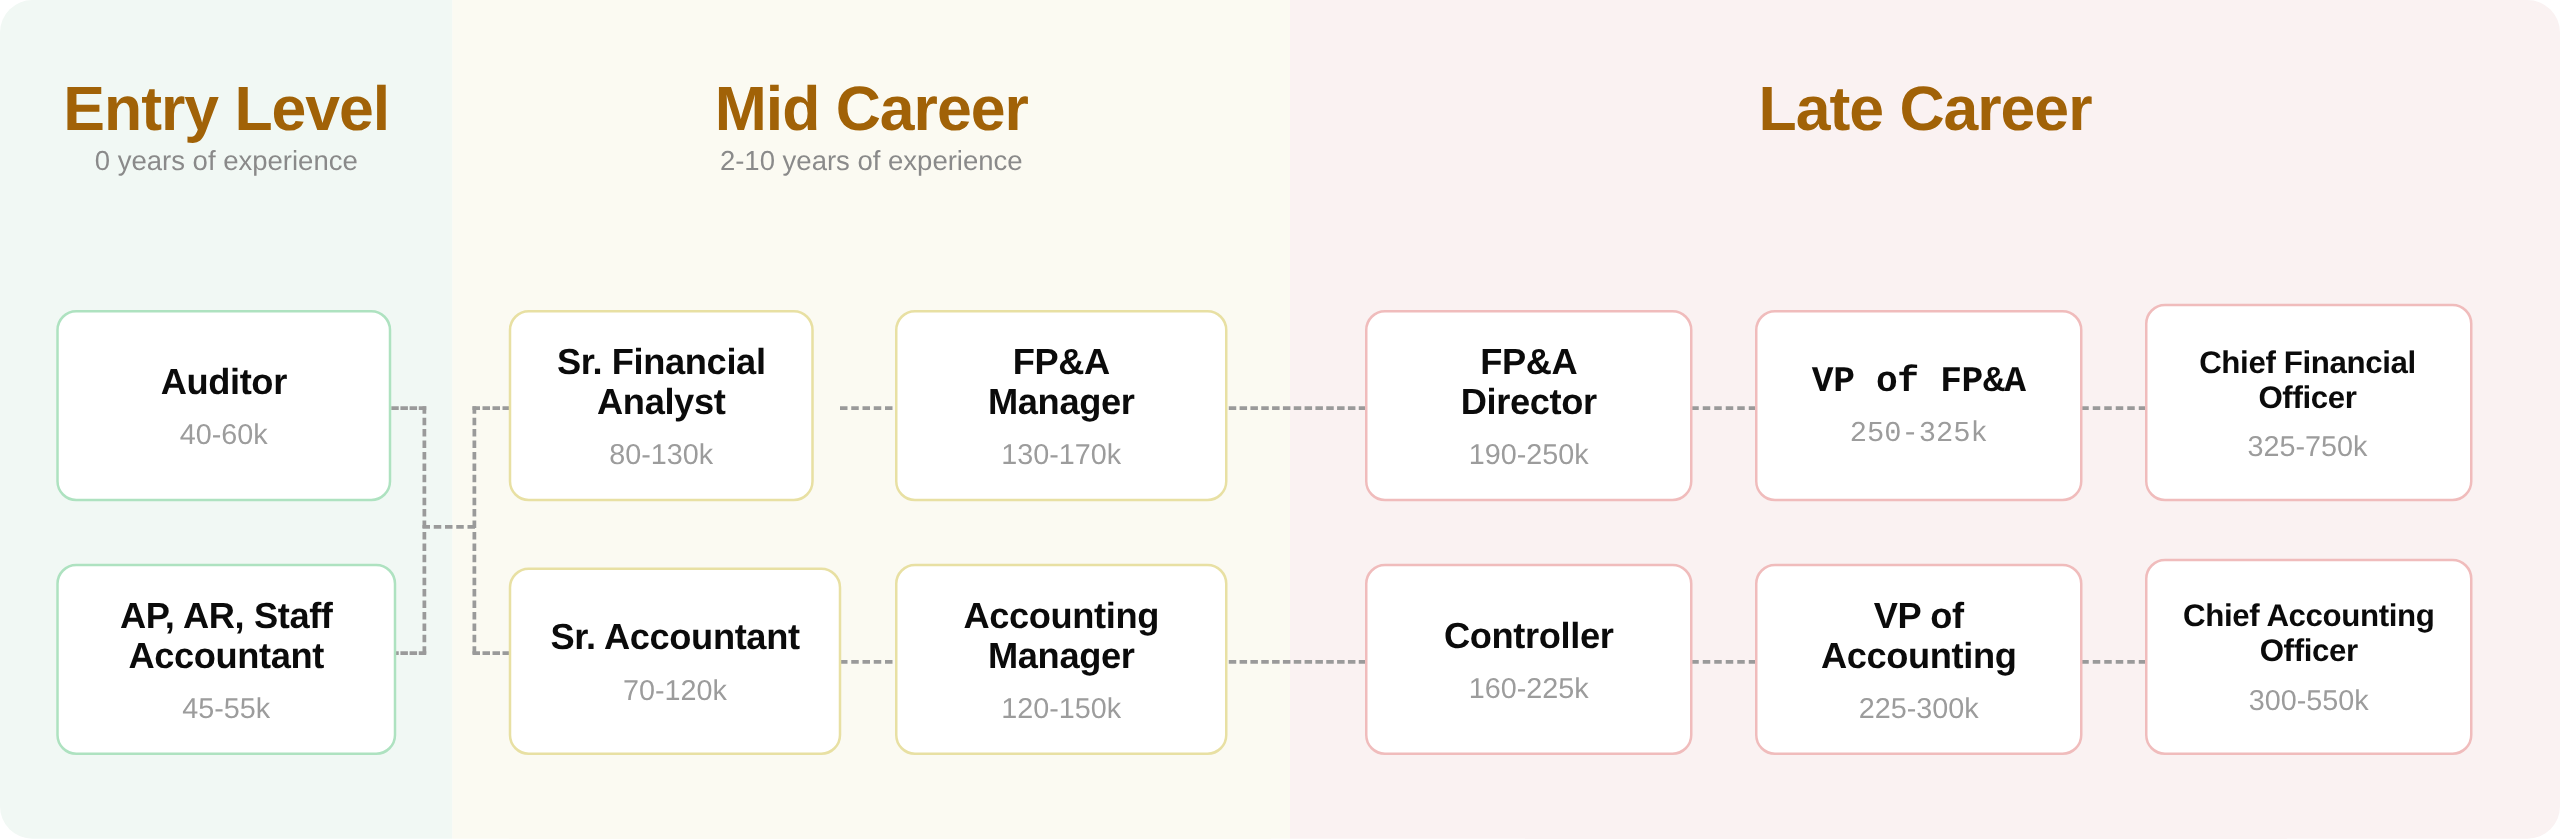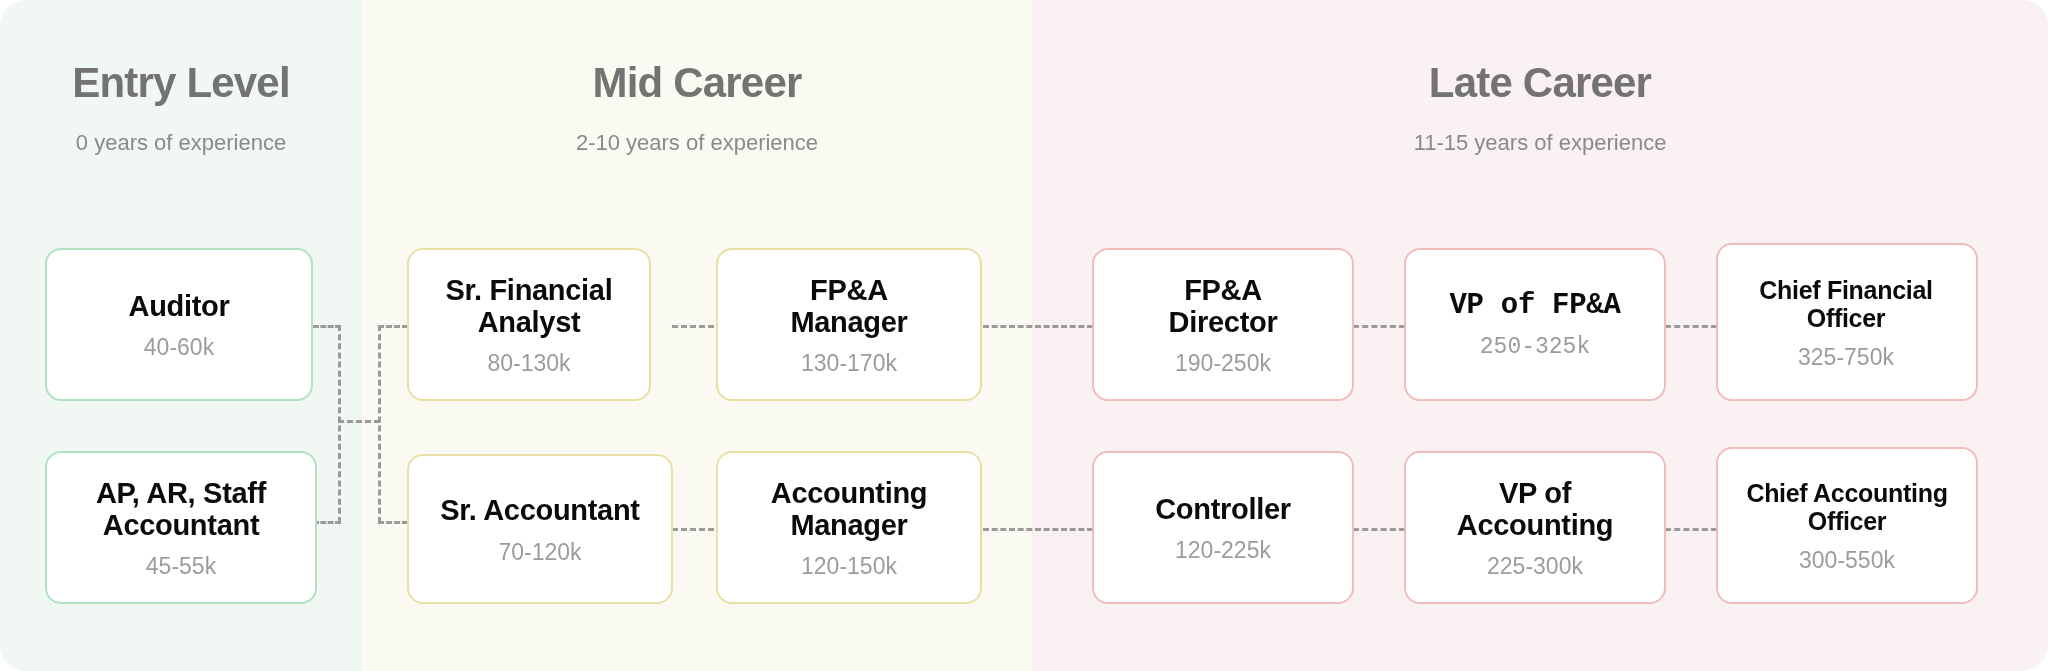--- a/index.html
+++ b/index.html
@@ -13,25 +13,25 @@
 
   
   .band{position:absolute;top:0;height:671px;}
   .band.entry{left:0;width:362px;background:#f1f8f4;border-top-left-radius:26px;border-bottom-left-radius:26px;}
   .band.mid{left:362px;width:670px;background:#fbfaf2;}
   .band.late{left:1032px;width:1016px;background:#faf2f2;border-top-right-radius:26px;border-bottom-right-radius:26px;}
 
   
   .stage-head{position:absolute;text-align:center;}
   .stage-title{
-    font-size:42px;font-weight:700;color:#737373;
+    font-size:50px;font-weight:700;color:#a16207;
     letter-spacing:-0.8px;line-height:1;white-space:nowrap;
   }
   .stage-sub{
-    margin-top:28px;font-size:22px;color:#8a8a8a;
+    margin-top:6px;font-size:22px;color:#8a8a8a;
     font-weight:400;line-height:1;white-space:nowrap;
   }
 
   
   .conn{position:absolute;}
   .conn.h{
     height:0;border-top:3px dashed #9a9a9a;
   }
   .conn.v{
     width:0;border-left:3px dashed #9a9a9a;
@@ -78,21 +78,20 @@
   <div class="stage-head" style="left:0;top:62px;width:362px;">
     <div class="stage-title">Entry Level</div>
     <div class="stage-sub">0 years of experience</div>
   </div>
   <div class="stage-head" style="left:362px;top:62px;width:670px;">
     <div class="stage-title">Mid Career</div>
     <div class="stage-sub">2-10 years of experience</div>
   </div>
   <div class="stage-head" style="left:1032px;top:62px;width:1016px;">
     <div class="stage-title">Late Career</div>
-    <div class="stage-sub">11-15 years of experience</div>
   </div>
 
   <div class="conn h" style="left:313px;top:325px;width:28px;"></div>
   <div class="conn h" style="left:313px;top:521px;width:28px;"></div>
   <div class="conn v" style="left:338px;top:325px;height:198px;"></div>
   <div class="conn h" style="left:338px;top:420px;width:42px;"></div>
   <div class="conn v" style="left:378px;top:325px;height:198px;"></div>
   <div class="conn h" style="left:378px;top:325px;width:30px;"></div>
   <div class="conn h" style="left:378px;top:521px;width:30px;"></div>
 
@@ -154,21 +153,21 @@
   </div>
 
   <div class="card pink" style="left:1716px;top:243px;width:262px;height:158px;padding-left:12px;">
     <div class="card-title small">Chief Financial
 Officer</div>
     <div class="card-salary">325-750k</div>
   </div>
 
   <div class="card pink" style="left:1092px;top:451px;width:262px;height:153px;">
     <div class="card-title">Controller</div>
-    <div class="card-salary">120-225k</div>
+    <div class="card-salary">160-225k</div>
   </div>
 
   <div class="card pink" style="left:1404px;top:451px;width:262px;height:153px;">
     <div class="card-title">VP of
 Accounting</div>
     <div class="card-salary">225-300k</div>
   </div>
 
   <div class="card pink" style="left:1716px;top:447px;width:262px;height:157px;">
     <div class="card-title small">Chief Accounting

